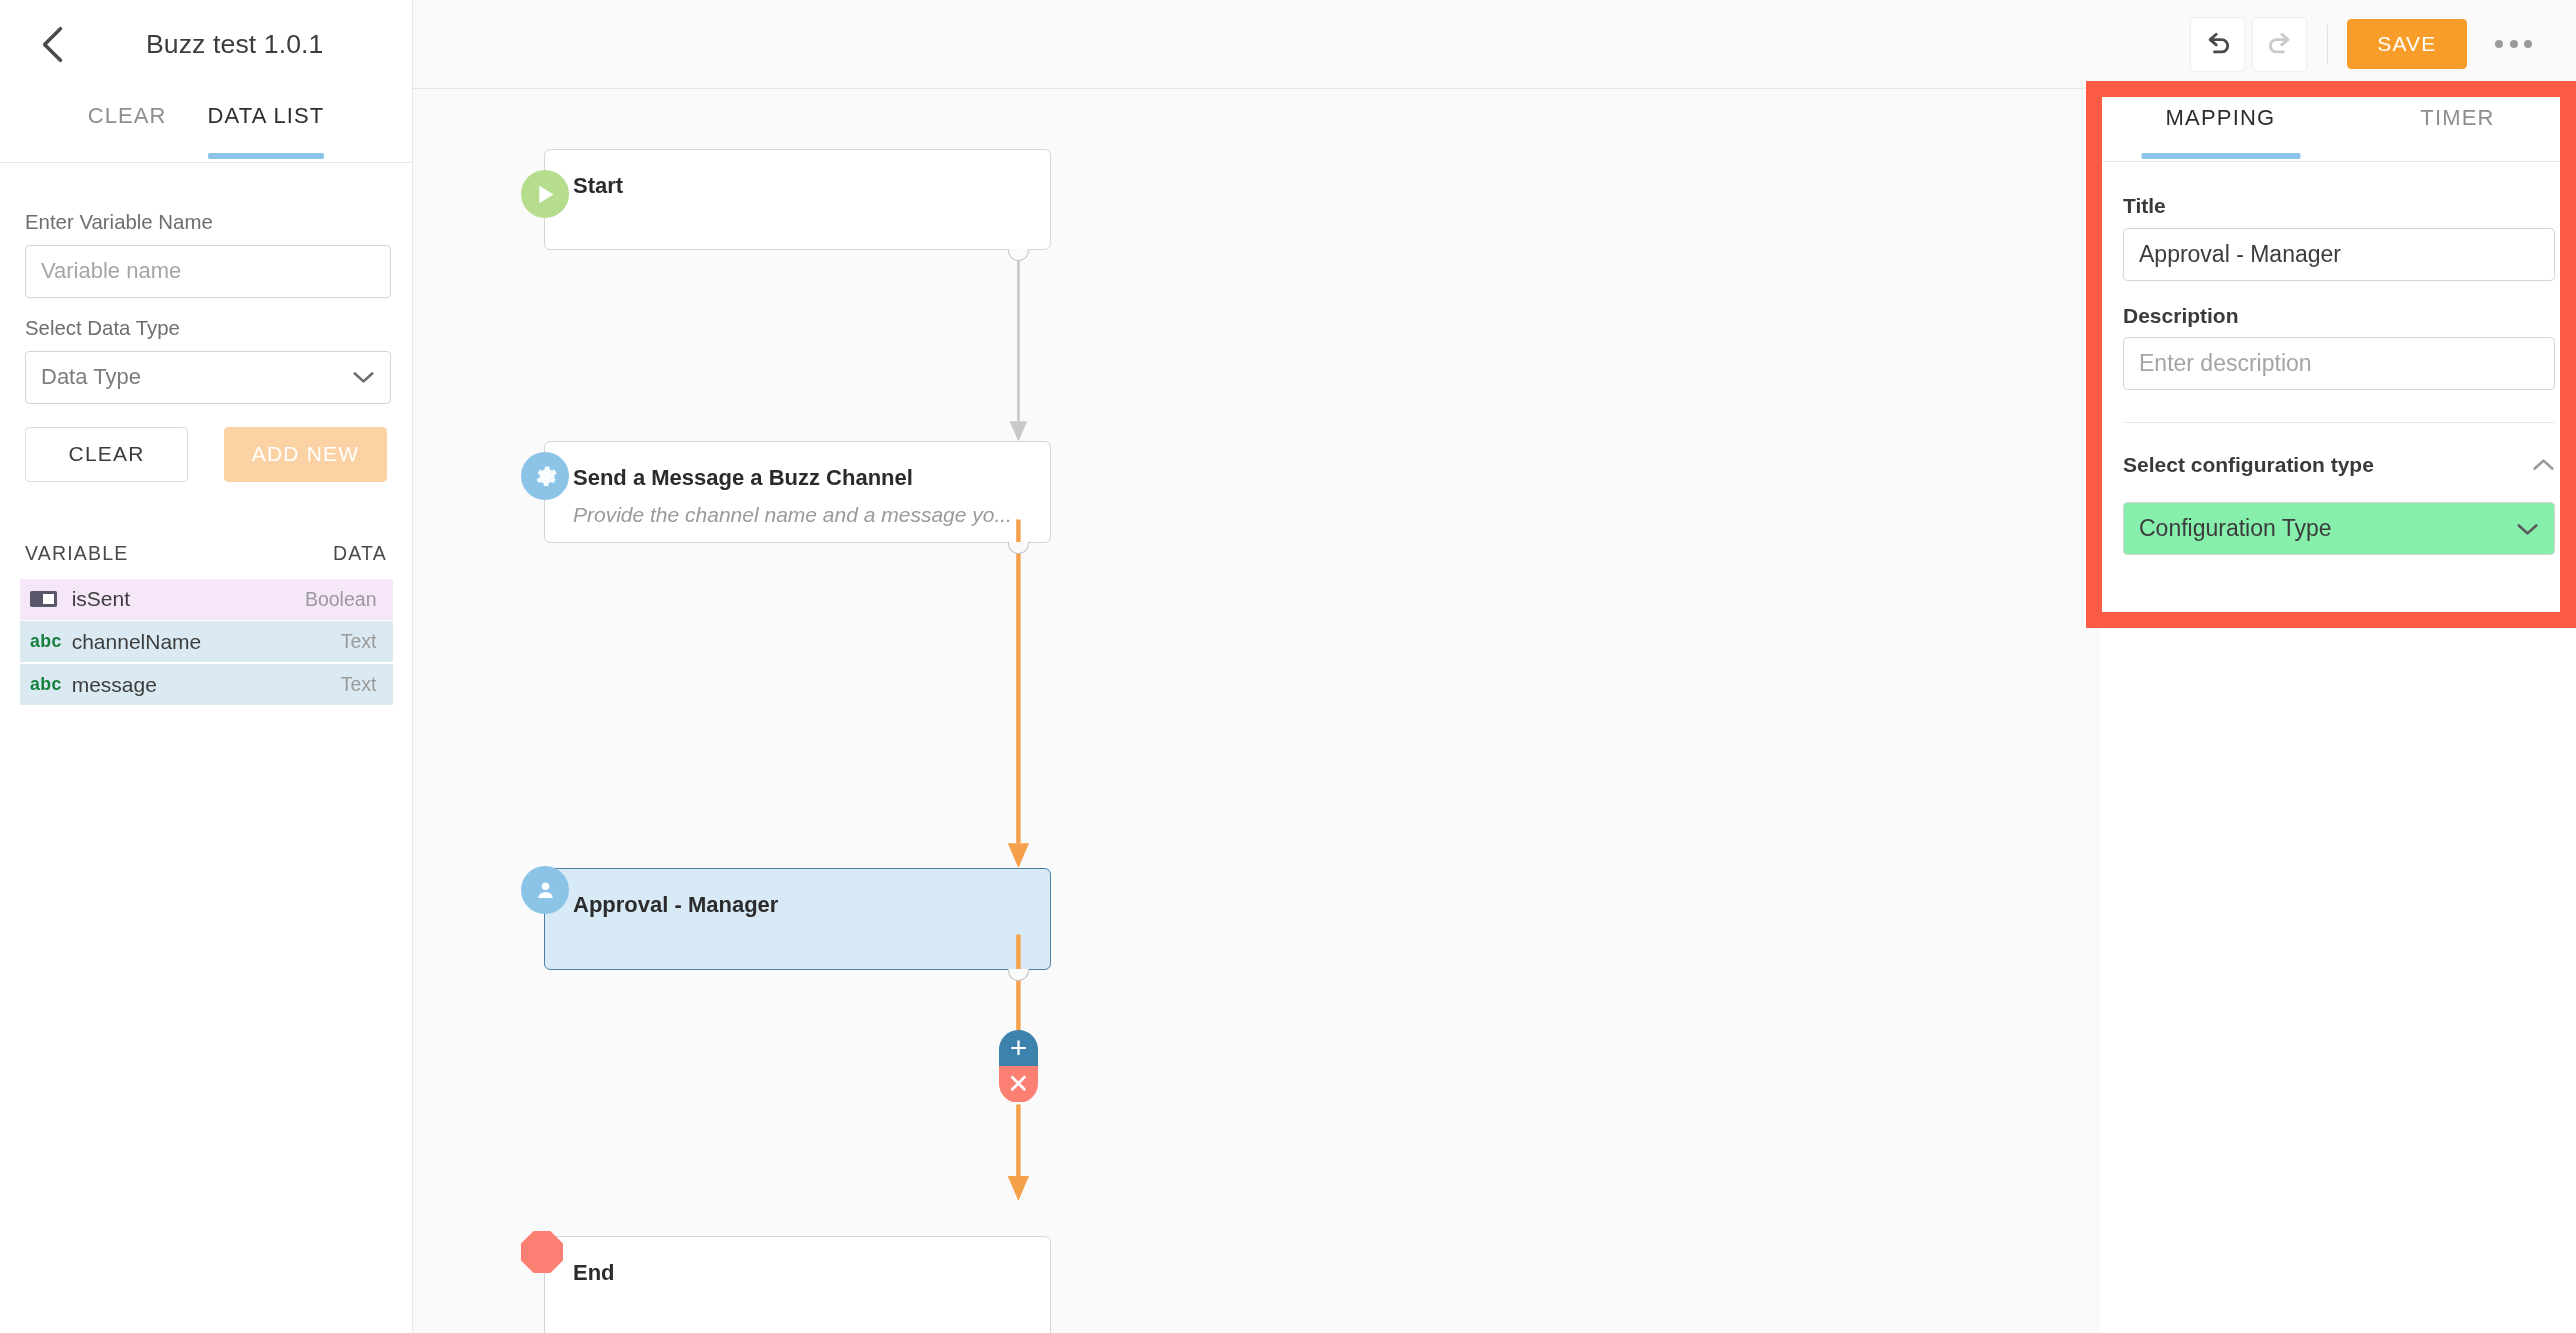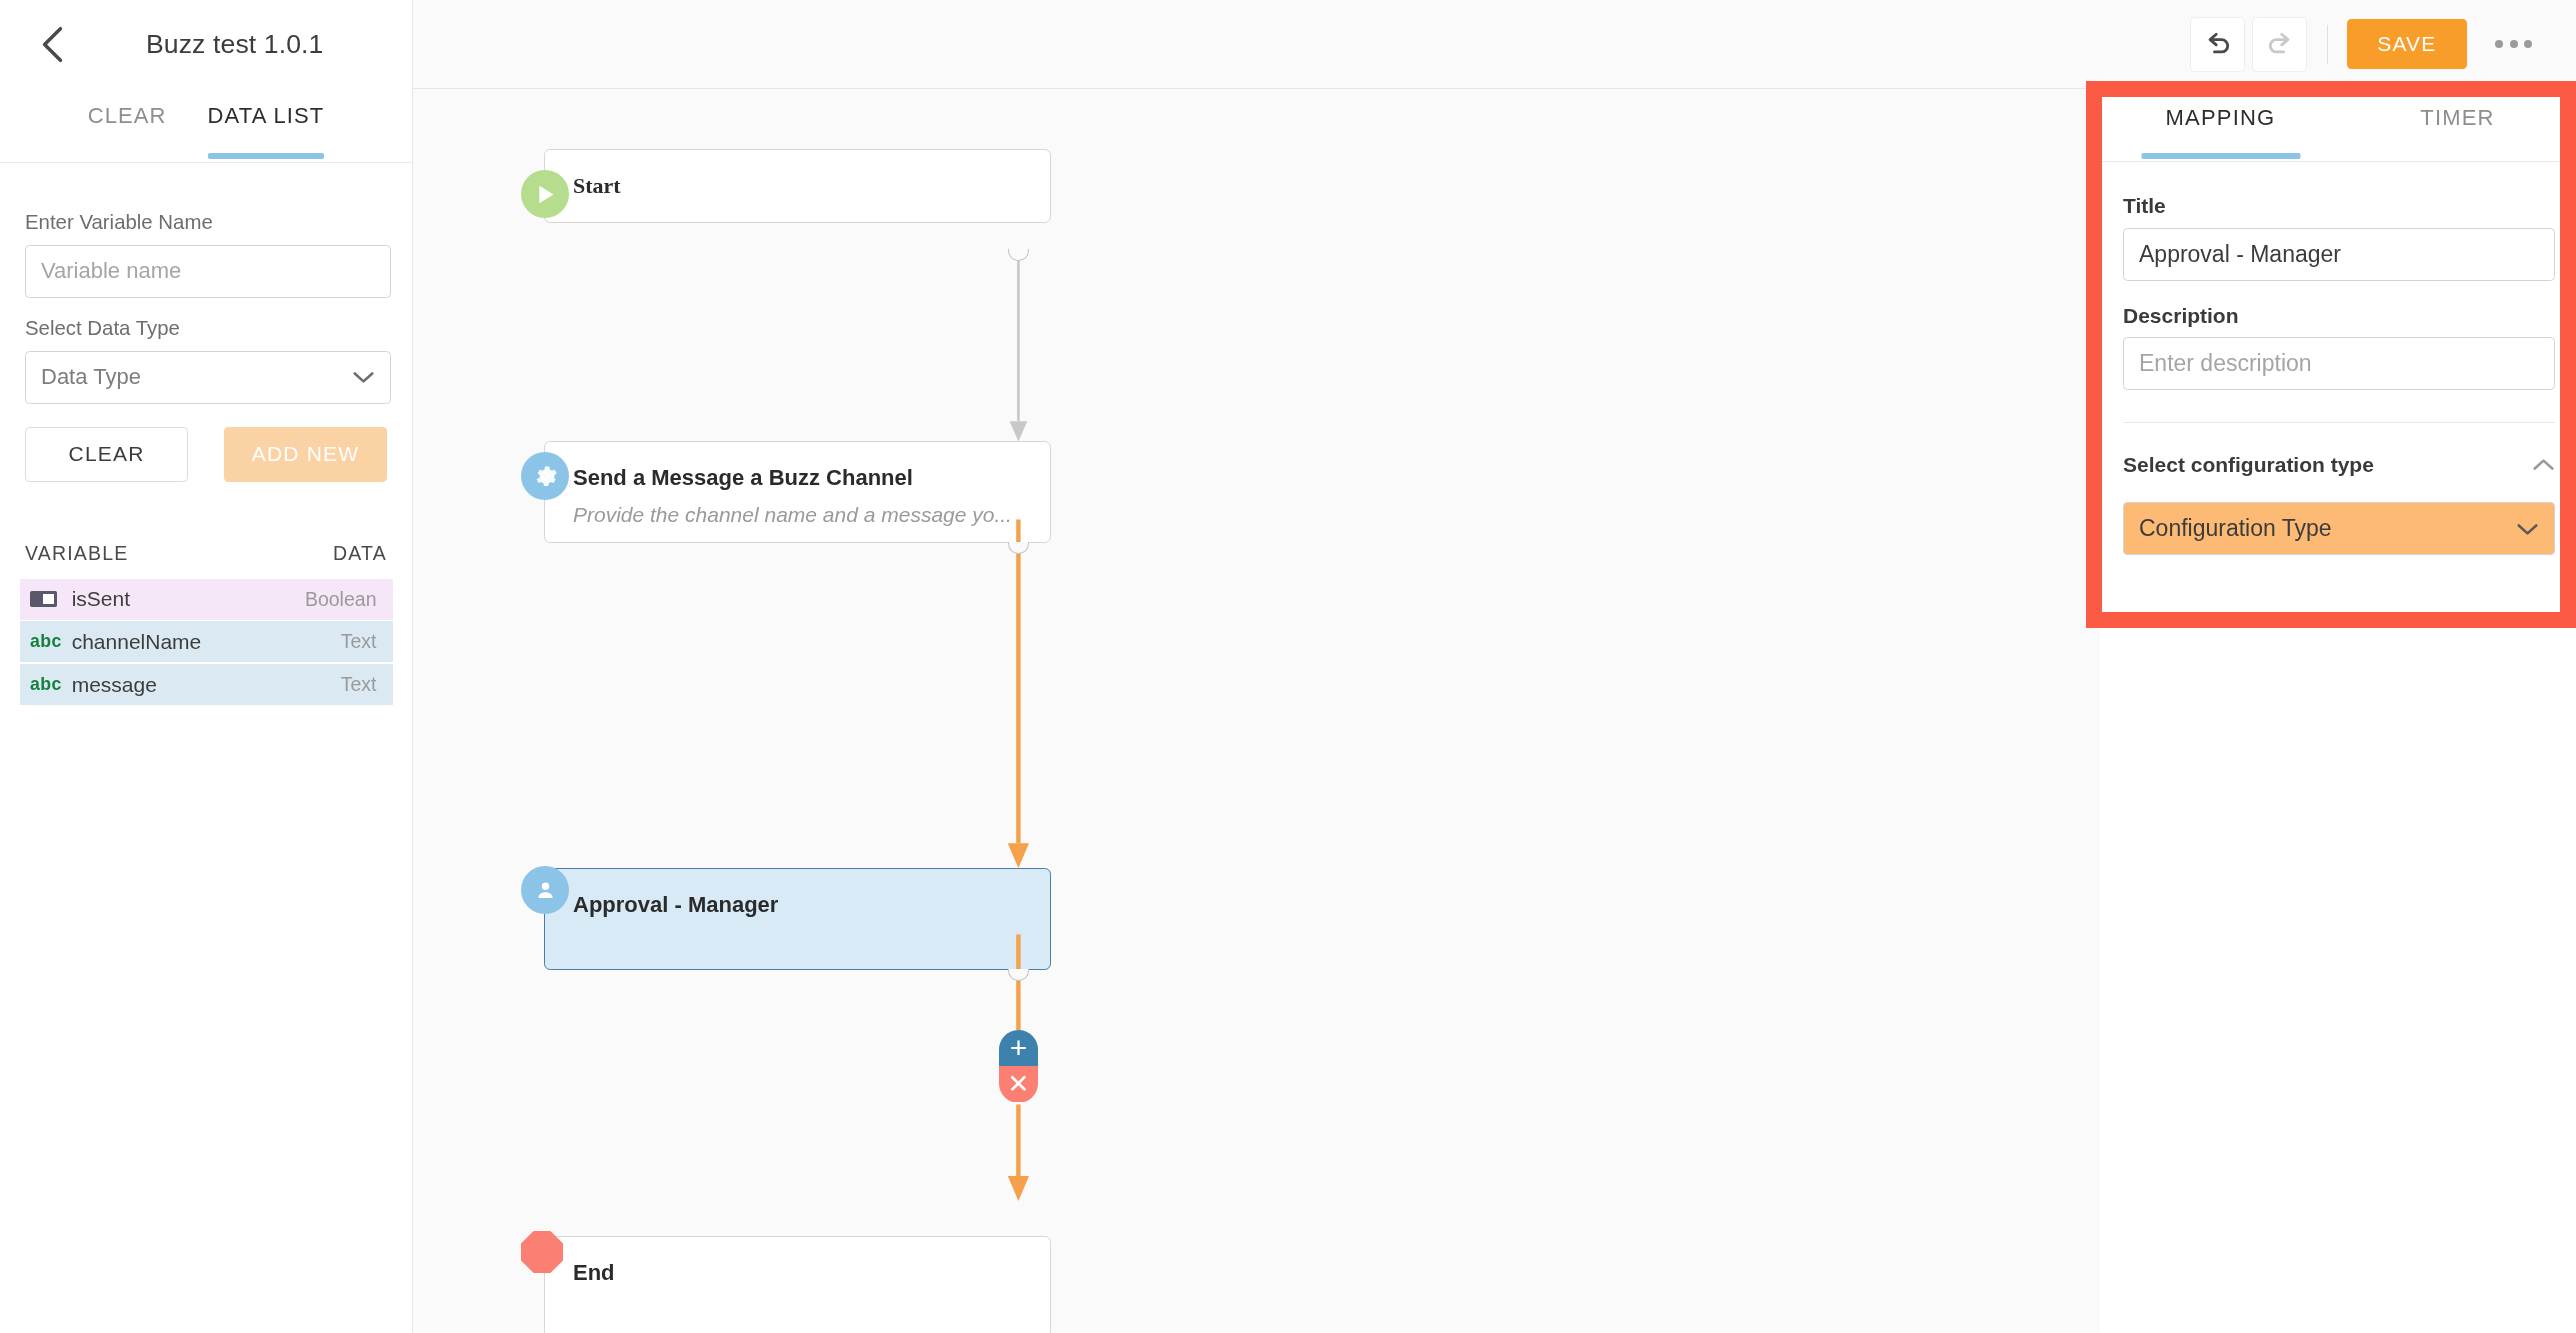--- a/index.html
+++ b/index.html
@@ -193,21 +193,21 @@
   .rp-input::placeholder { color: #a5a5a5; }
   .rp-divider { height: 0.9px; background: #e9e9e9; margin: 32px 0 30px 0; }
   .rp-section-head {
     display: flex; align-items: center; font-size: 21px; font-weight: bold;
     color: #3a3a3a; cursor: pointer;
   }
   .rp-section-head .chev { margin-left: auto; }
   .rp-select {
     width: 432px; height: 53px; border: 0.9px solid #d4d4d4; border-radius: 4.4px;
     display: flex; align-items: center; padding: 0 15px; font-size: 23px;
-    color: #3c3c3c; margin-top: 25px; cursor: pointer; background: #fdba74;
+    color: #3c3c3c; margin-top: 25px; cursor: pointer; background: #86efac;
   }
   .rp-select .chev { margin-left: auto; }
 
   
   .red-box {
     position: absolute; left: 2086px; top: 81px; width: 490px; height: 547px;
     border: 16px solid #fb5a45; z-index: 50; pointer-events: none;
   }
 </style>
 </head>
@@ -299,21 +299,21 @@
   <svg class="conn" style="left:0;top:0;" width="1687" height="1244" viewBox="0 0 1906 1405">
     <line x1="684" y1="182" x2="684" y2="375" stroke="#c8c8c8" stroke-width="3"></line>
     <polygon points="674,375 694,375 684,398" fill="#c8c8c8"></polygon>
     <line x1="684" y1="486" x2="684" y2="852" stroke="#f5a04a" stroke-width="5"></line>
     <polygon points="672,852 696,852 684,880" fill="#f5a04a"></polygon>
     <line x1="684" y1="955" x2="684" y2="1063" stroke="#f5a04a" stroke-width="5"></line>
     <line x1="684" y1="1147" x2="684" y2="1228" stroke="#f5a04a" stroke-width="5"></line>
     <polygon points="672,1228 696,1228 684,1256" fill="#f5a04a"></polygon>
   </svg>
 
-  <div class="node" style="left:131px; top:60px; height:74px;font-family:Liberation Serif, serif;">
+  <div class="node" style="left:131px; top:60px; height:101px;">
     <div class="node-title">Start</div>
   </div>
   <div class="node-badge badge-green" style="left:108px; top:81px;">
     <svg width="23" height="25" viewBox="0 0 26 28">
       <polygon points="6,4 22,14 6,24" fill="#ffffff"></polygon>
     </svg>
   </div>
   <div class="port" style="left:595px; top:160px;"></div>
 
   <div class="node" style="left:131px; top:352px; height:102px;">

